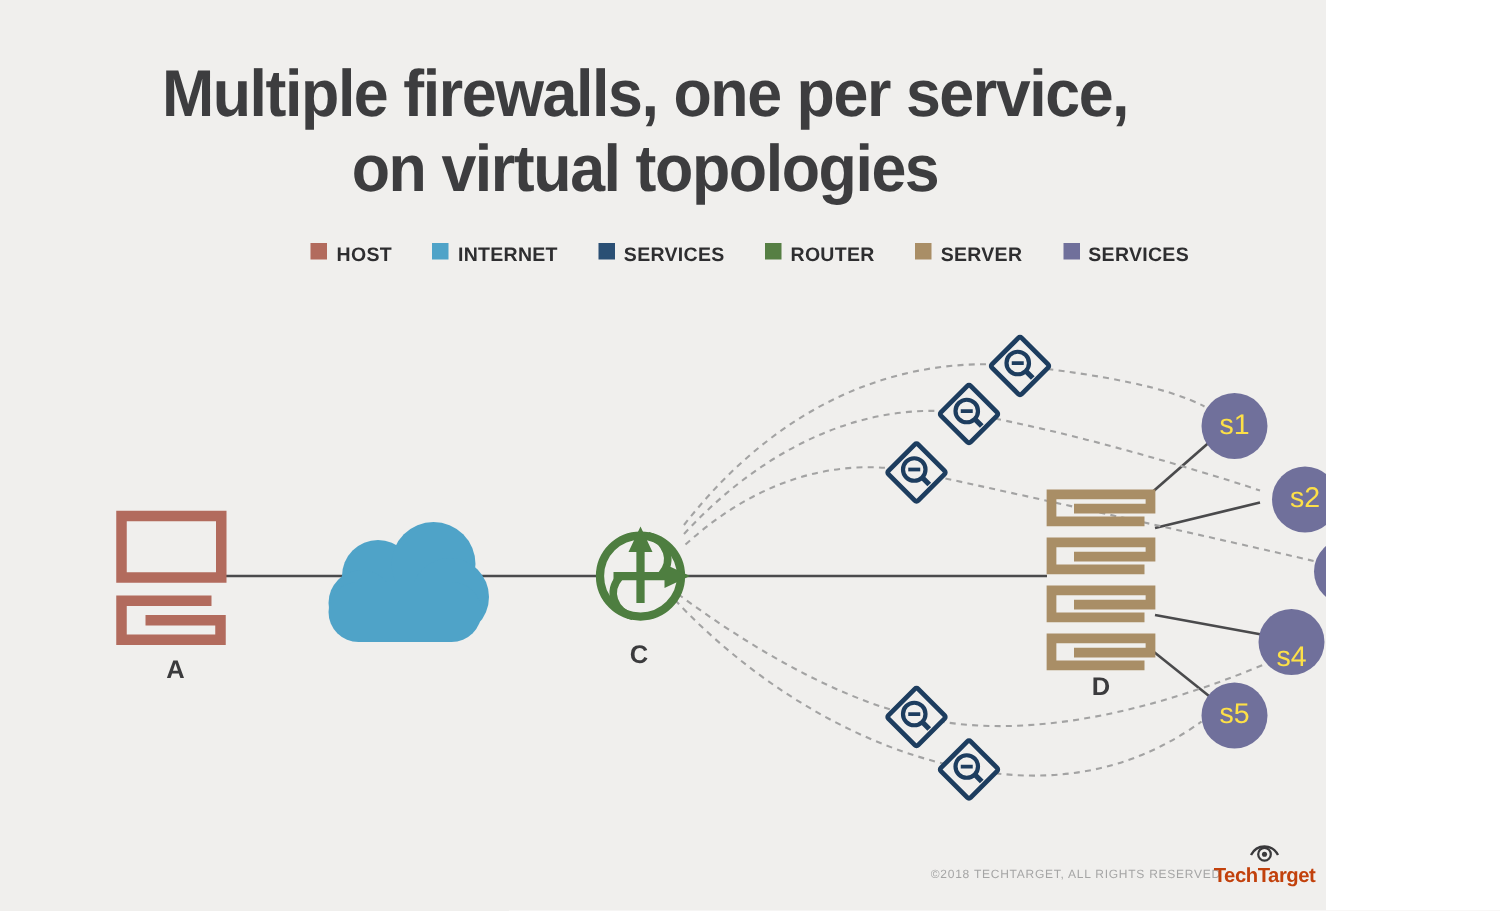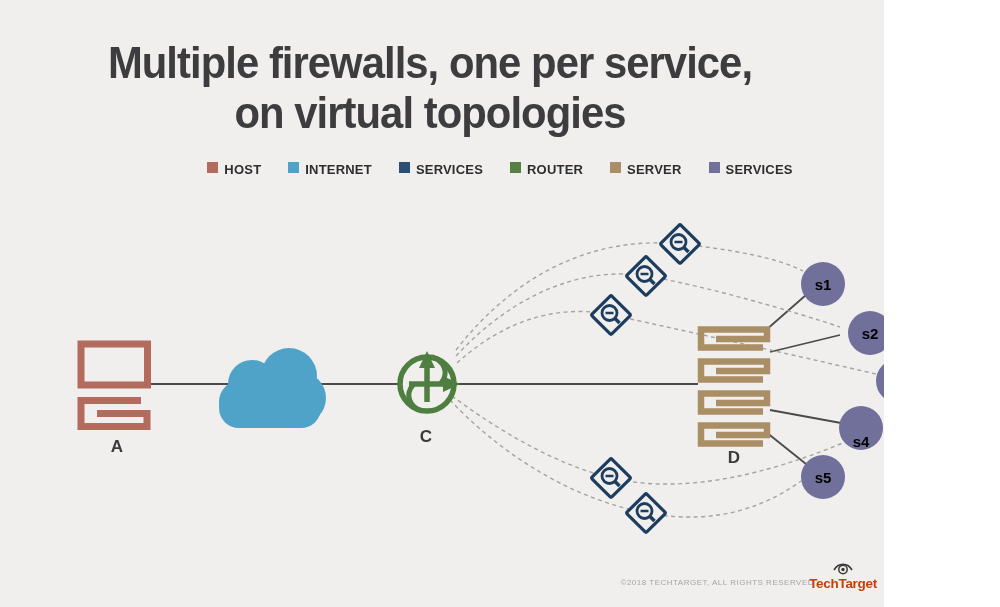--- a/index.html
+++ b/index.html
@@ -31,21 +31,21 @@
   #server-icon{left:697px;top:326px;}
   .firewall{width:46px;height:46px;}
   #fw1{left:657px;top:221px;}
   #fw2{left:623px;top:253px;}
   #fw3{left:588px;top:292px;}
   #fw4{left:588px;top:455px;}
   #fw5{left:623px;top:490px;}
   .service{
     position:absolute;z-index:2;width:44px;height:44px;border-radius:50%;
     display:flex;align-items:center;justify-content:center;
-    color:#000000;font-size:15px;font-weight:bold;
+    color:#fde047;font-size:19px;font-weight:normal;
   }
   #s1{left:801px;top:262px;}
   #s2{left:848px;top:311px;}
   #s3{left:876px;top:359px;justify-content:center;}
   #s4{left:839px;top:406px;align-items:flex-end;}
   #s5{left:801px;top:455px;}
   .node-label{
     position:absolute;z-index:2;width:40px;text-align:center;
     font-size:17px;font-weight:bold;color:#3b3b3d;
   }

